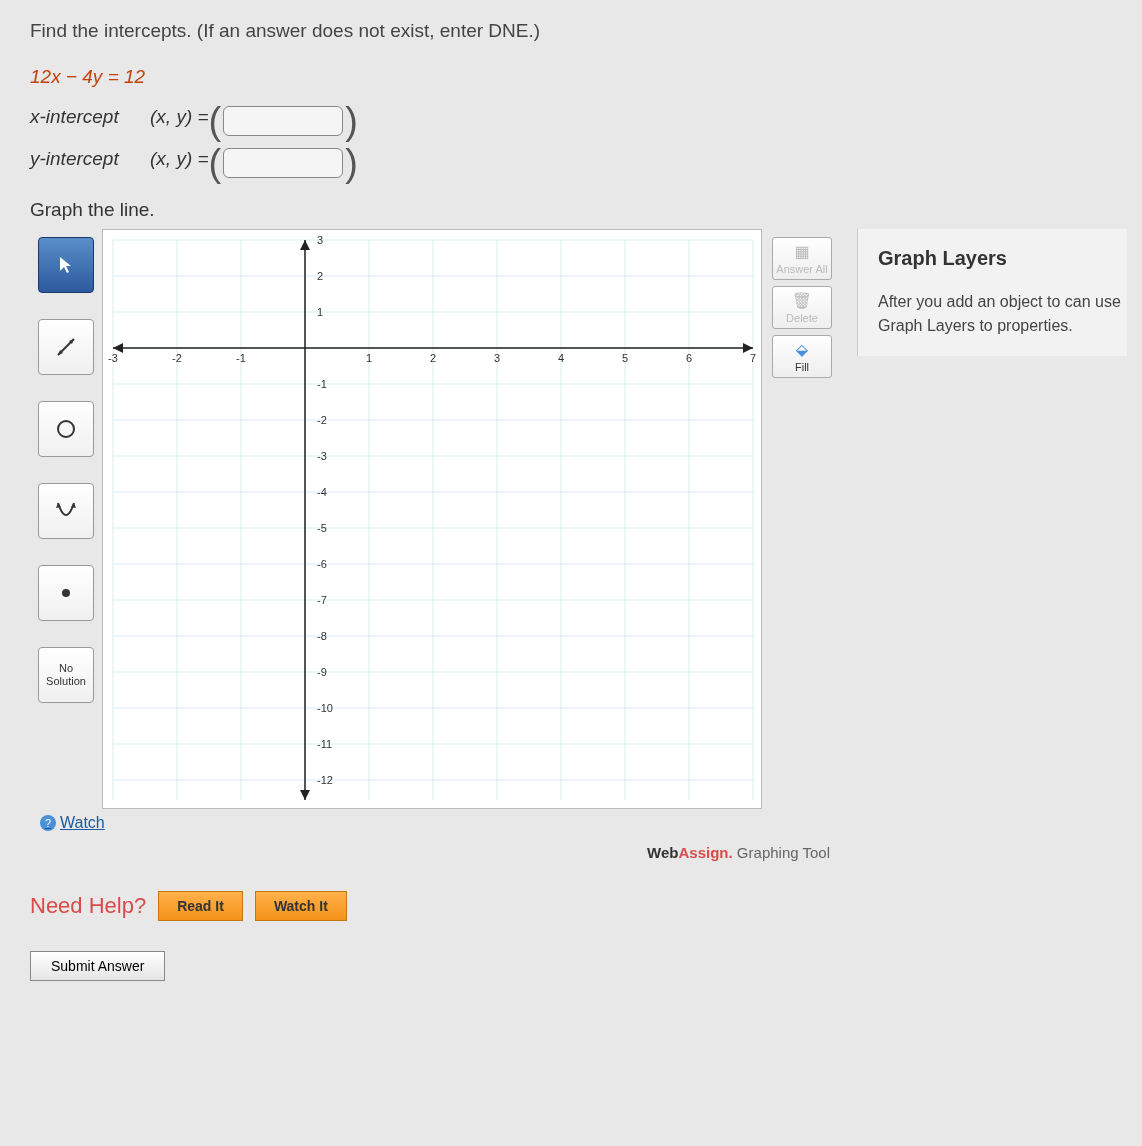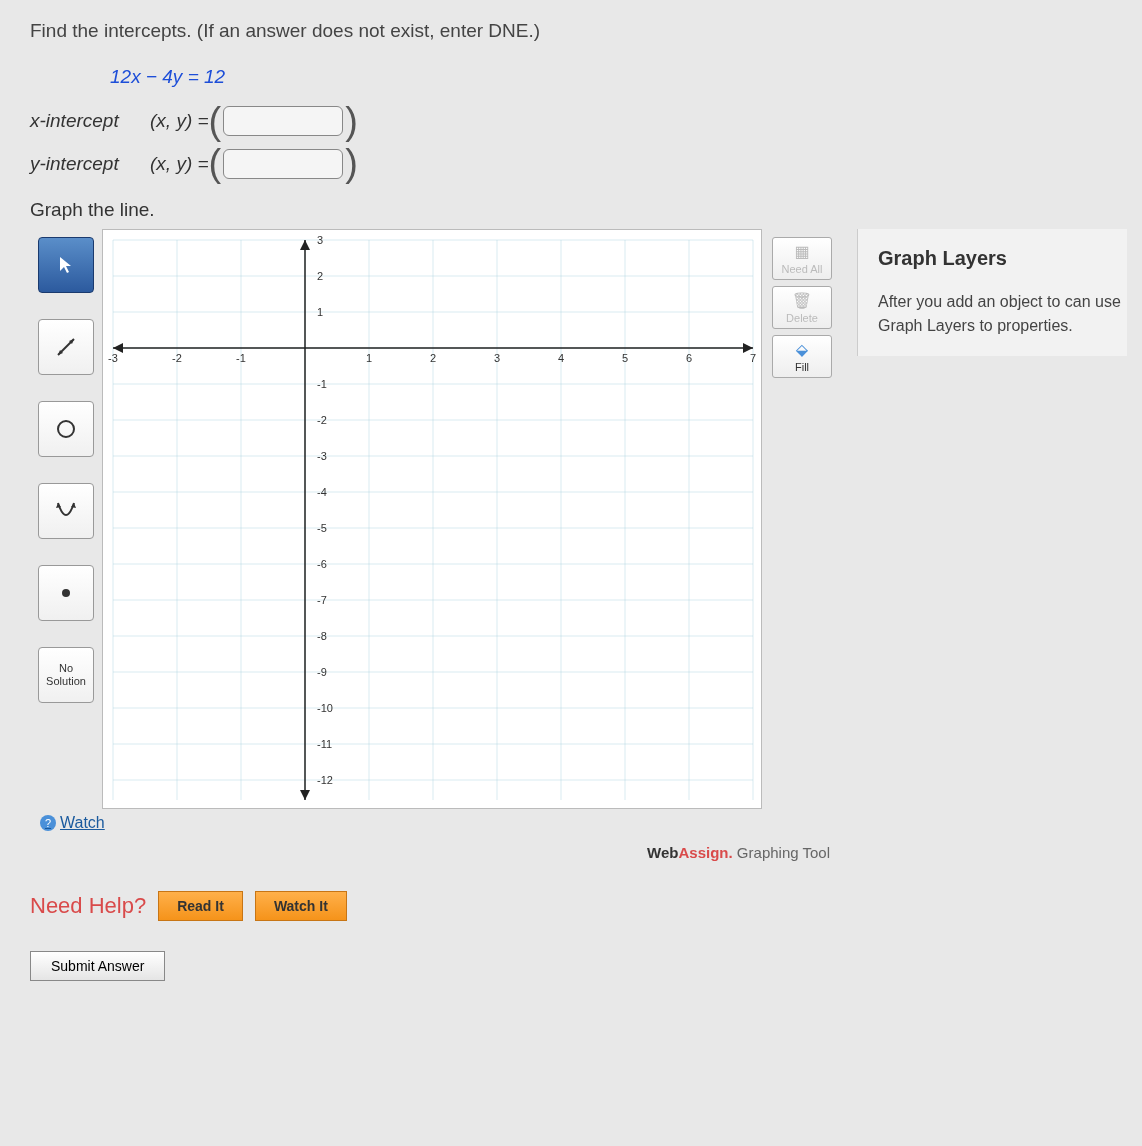--- a/index.html
+++ b/index.html
@@ -5,22 +5,22 @@
 * { box-sizing: border-box; margin: 0; padding: 0; }
 body {
   font-family: Arial, Helvetica, sans-serif;
   background: #e8e8e8;
   padding: 20px 0 0 30px;
   color: #333;
   width: 1142px;
   overflow: hidden;
 }
 .question-text { font-size: 19px; color: #444; margin-bottom: 24px; }
-.equation { font-size: 19px; color: #1d4ed8; margin-left: 80px; margin-bottom: 18px; font-style: italic; }
-.intercept-row { display: flex; align-items: center; margin-bottom: 12px; font-size: 19px; }
+.equation { font-size: 19px; color: #c2410c; margin-bottom: 18px; font-style: italic; }
+.intercept-row { display: flex; margin-bottom: 12px; font-size: 19px; }
 .intercept-label { width: 120px; font-style: italic; }
 .xy-label { font-style: italic; margin-right: 0; }
 .paren { font-size: 38px; color: #555; font-weight: 300; line-height: 0.8; }
 .answer-box {
   width: 120px; height: 30px; border: 1px solid #888; border-radius: 6px;
   background: #f5f5f5; margin: 0 2px;
 }
 .graph-label { font-size: 19px; margin-top: 20px; margin-bottom: 8px; }
 .graph-area { display: flex; align-items: flex-start; }
 .toolbar {
@@ -206,21 +206,21 @@
           <text x="214" y="482" text-anchor="start">-10</text>
           <text x="214" y="518" text-anchor="start">-11</text>
           <text x="214" y="554" text-anchor="start">-12</text>
         </g>
     </svg>
   </div>
 
   <div class="side-controls">
     <div class="side-btn disabled">
       <span class="icon">▦</span>
-      <span>Need All</span>
+      <span>Answer All</span>
     </div>
     <div class="side-btn disabled">
       <span class="icon">🗑</span>
       <span>Delete</span>
     </div>
     <div class="side-btn fill-btn">
       <span class="icon">⬙</span>
       <span>Fill</span>
     </div>
   </div>

